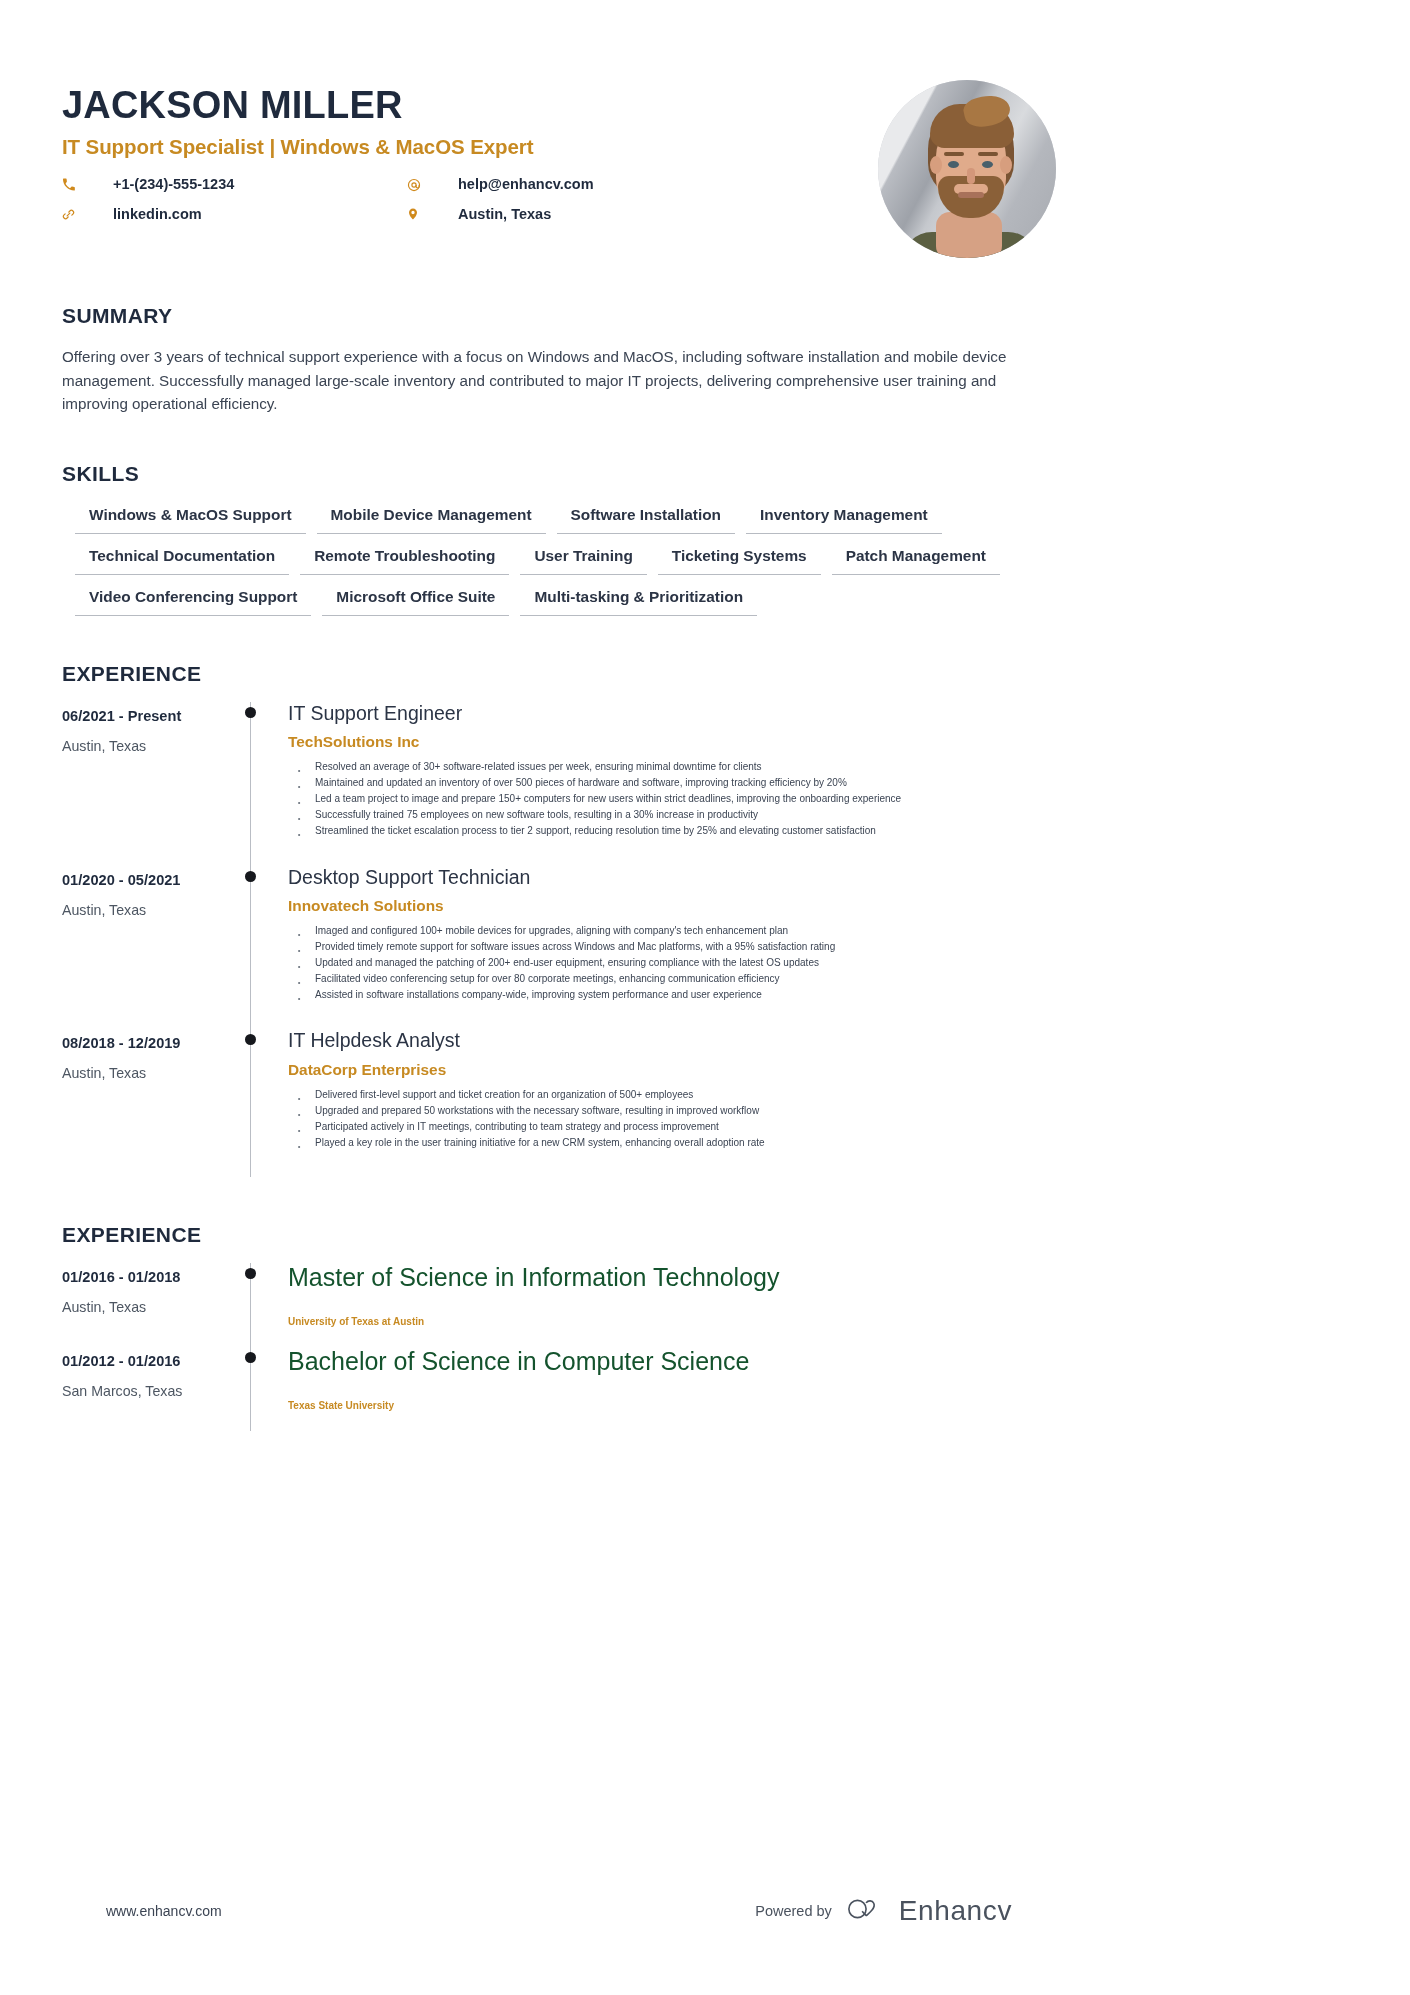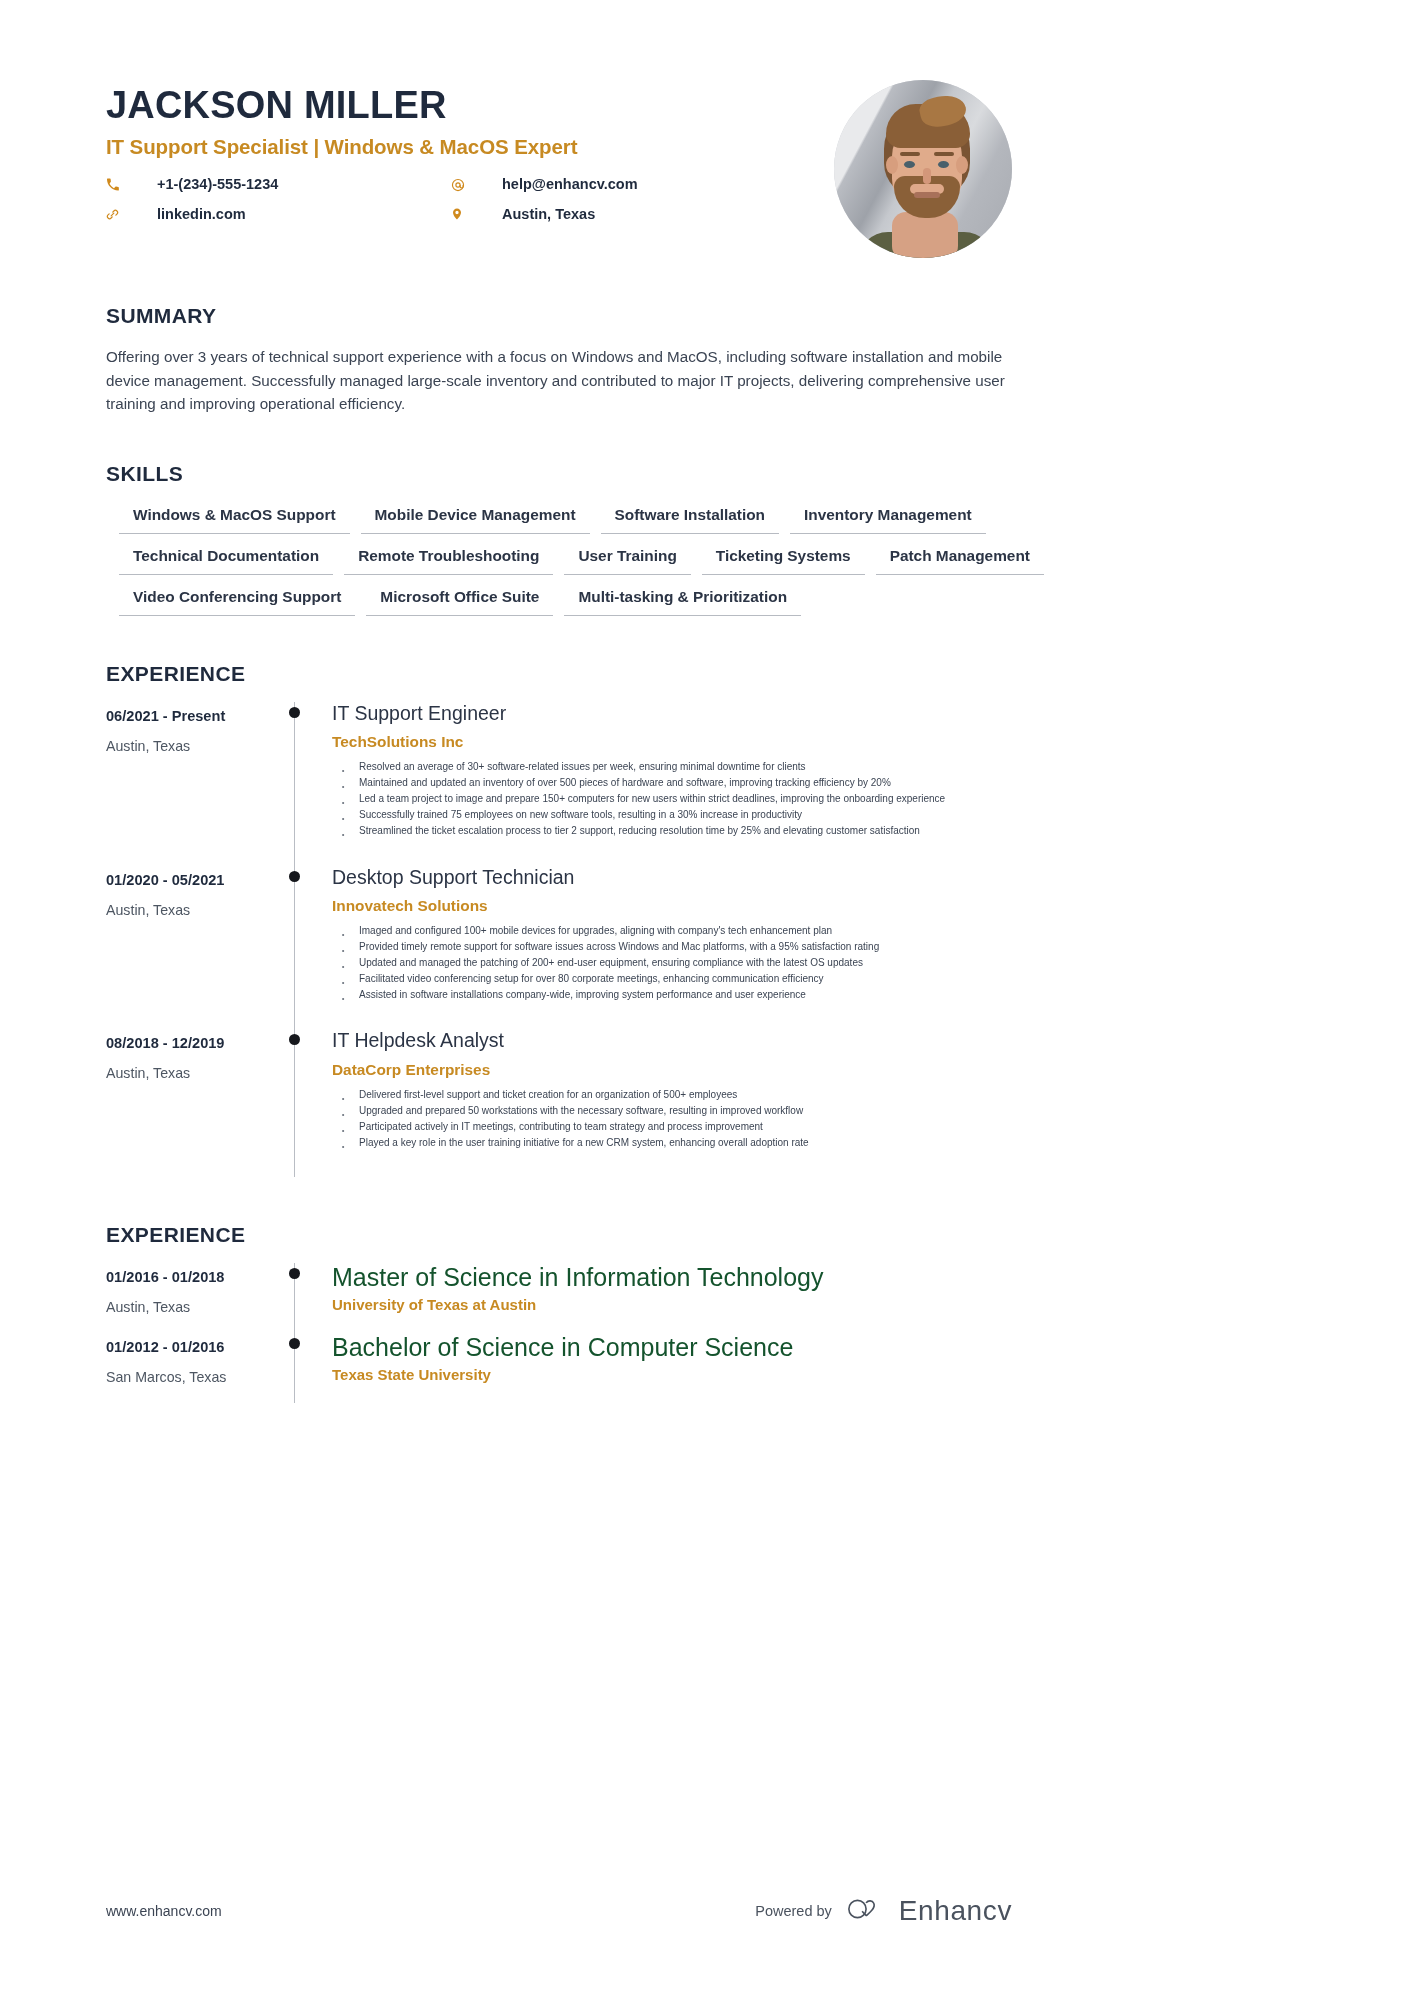--- a/index.html
+++ b/index.html
@@ -8,21 +8,21 @@
     height: 1995px;
     background: #ffffff;
     font-family: "Liberation Sans", sans-serif;
     color: #2b3445;
   }
   .page {
     position: relative;
     width: 1118px;
     height: 1995px;
     background: #fff;
-    padding: 0 106px;
+    padding: 0 62px;
   }
 
   
   .header {
     display: flex;
     justify-content: space-between;
     align-items: flex-start;
     padding-top: 78px;
   }
   .header-left { flex: 1; padding-top: 8px; }
@@ -204,21 +204,21 @@
     left: 8px;
     top: -3px;
     font-size: 19px;
     color: #7b828c;
   }
 
   
   .edu-list { margin-top: 16px; }
   .edu-entry .entry-body { padding-bottom: 20px; }
   .edu-title { font-size: 25px; color: #14532d; line-height: 1.15; }
-  .edu-org { font-size: 15px; font-weight: bold; color: #c78a22; margin-top: 4px; }
+  .edu-org { font-size: 10px; font-weight: bold; color: #c78a22; margin-top: 24px; }
 
   
   .footer {
     position: absolute;
     left: 106px;
     right: 106px;
     bottom: 68px;
     display: flex;
     align-items: center;
     justify-content: space-between;

